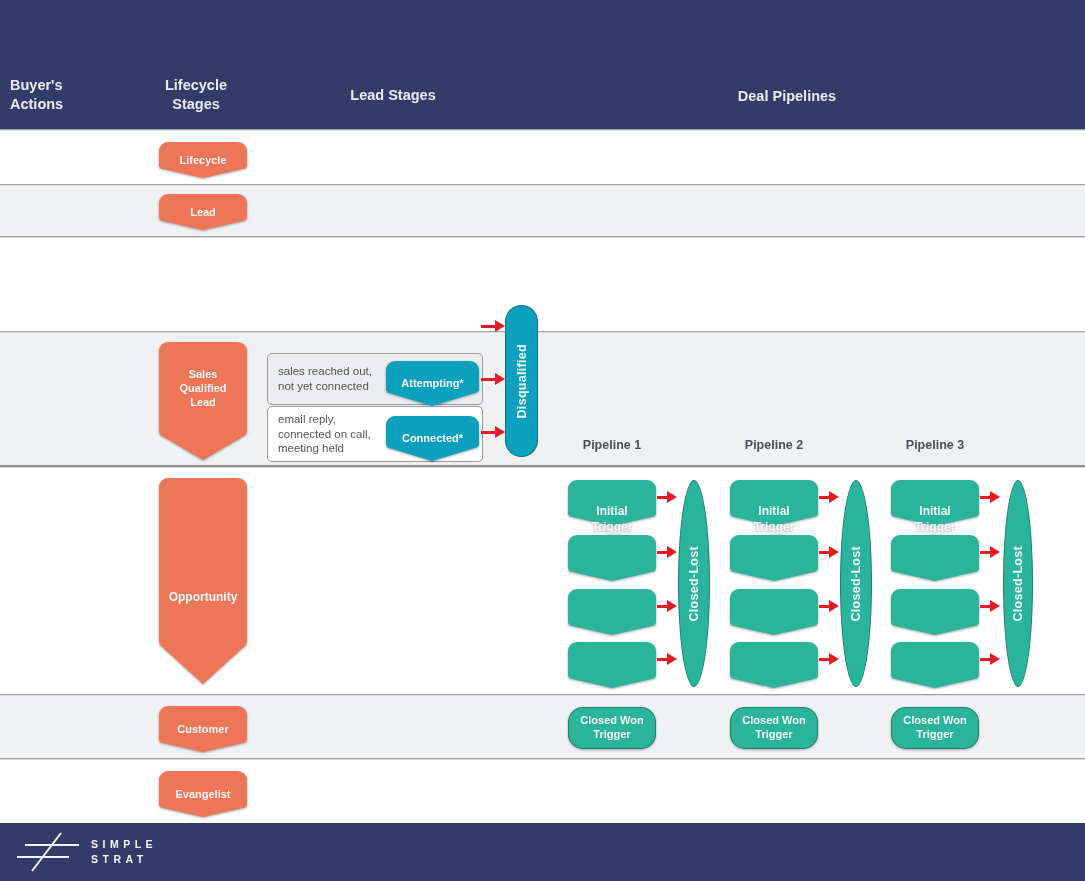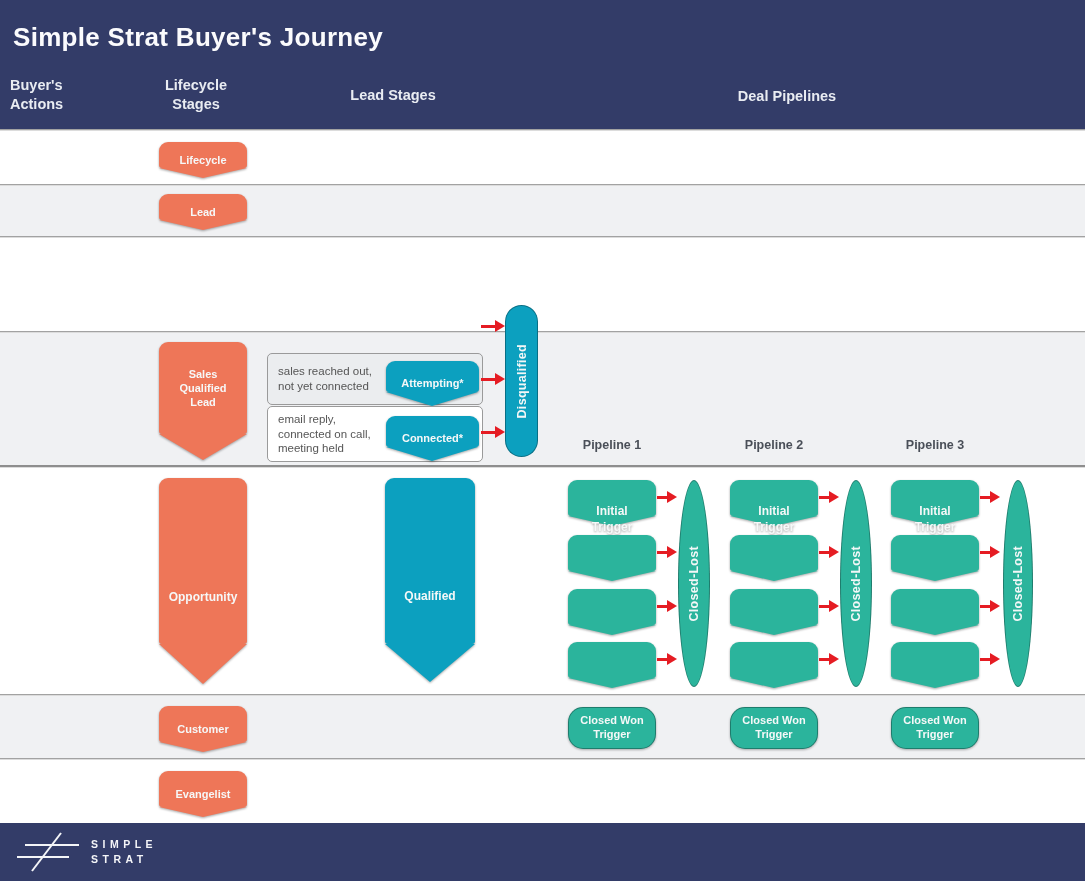--- a/index.html
+++ b/index.html
@@ -59,21 +59,20 @@
 
   <div class="band white" style="top:129px;height:55px;"></div>
   <div class="band gray" style="top:184px;height:52px;"></div>
   <div class="band white" style="top:236px;height:95px;"></div>
   <div class="band gray" style="top:331px;height:134px;"></div>
   <div class="band white thick" style="top:465px;height:229px;"></div>
   <div class="band gray" style="top:694px;height:64px;"></div>
   <div class="band white" style="top:758px;height:65px;"></div>
 
   <div class="navbar hdr">
-    <div class="page-title">Simple Strat Buyer's Journey</div>
     <div class="colhead ch-left" style="left:10px;top:76px;width:90px;">Buyer's Actions</div>
     <div class="colhead ch-center" style="left:146px;top:76px;width:100px;">Lifecycle Stages</div>
     <div class="colhead ch-center" style="left:333px;top:86px;width:120px;">Lead Stages</div>
     <div class="colhead ch-center" style="left:707px;top:87px;width:160px;">Deal Pipelines</div>
   </div>
 
   <div class="banner orange" style="left:159px;top:142px;width:88px;--half:44px;--pt:10px;">
     <div class="b-body" style="height:26px;"></div>
       <div class="b-point"></div>
     <span class="b-label">Lifecycle</span>
@@ -122,25 +121,20 @@
   </div>
 
   <div class="arrow" style="left:481px;top:325px;width:15px;"></div>
   <div class="arrow" style="left:481px;top:378px;width:15px;"></div>
   <div class="arrow" style="left:481px;top:431px;width:15px;"></div>
 
   <div class="capsule teal" style="left:505px;top:305px;width:33px;height:152px;border-radius:17px;background:#0CA0BF;">
     <span class="vtext">Disqualified</span>
   </div>
 
-  <div class="banner teal" style="left:385px;top:478px;width:90px;--half:45px;--pt:38px;">
-    <div class="b-body" style="height:166px;"></div>
-      <div class="b-point"></div>
-    <span class="b-label big">Qualified</span>
-  </div>
 
   <div class="pipeline" style="left:568px;">
     <div class="pipe-label">Pipeline 1</div>
     <div class="banner green" style="left:0;top:480px;width:88px;--half:44px;--pt:10px;">
       <div class="b-body" style="height:36px;"></div>
         <div class="b-point"></div>
       <span class="b-label big">Initial Trigger</span>
     </div>
     <div class="banner green" style="left:0;top:535px;width:88px;--half:44px;--pt:10px;">
       <div class="b-body" style="height:36px;"></div>

